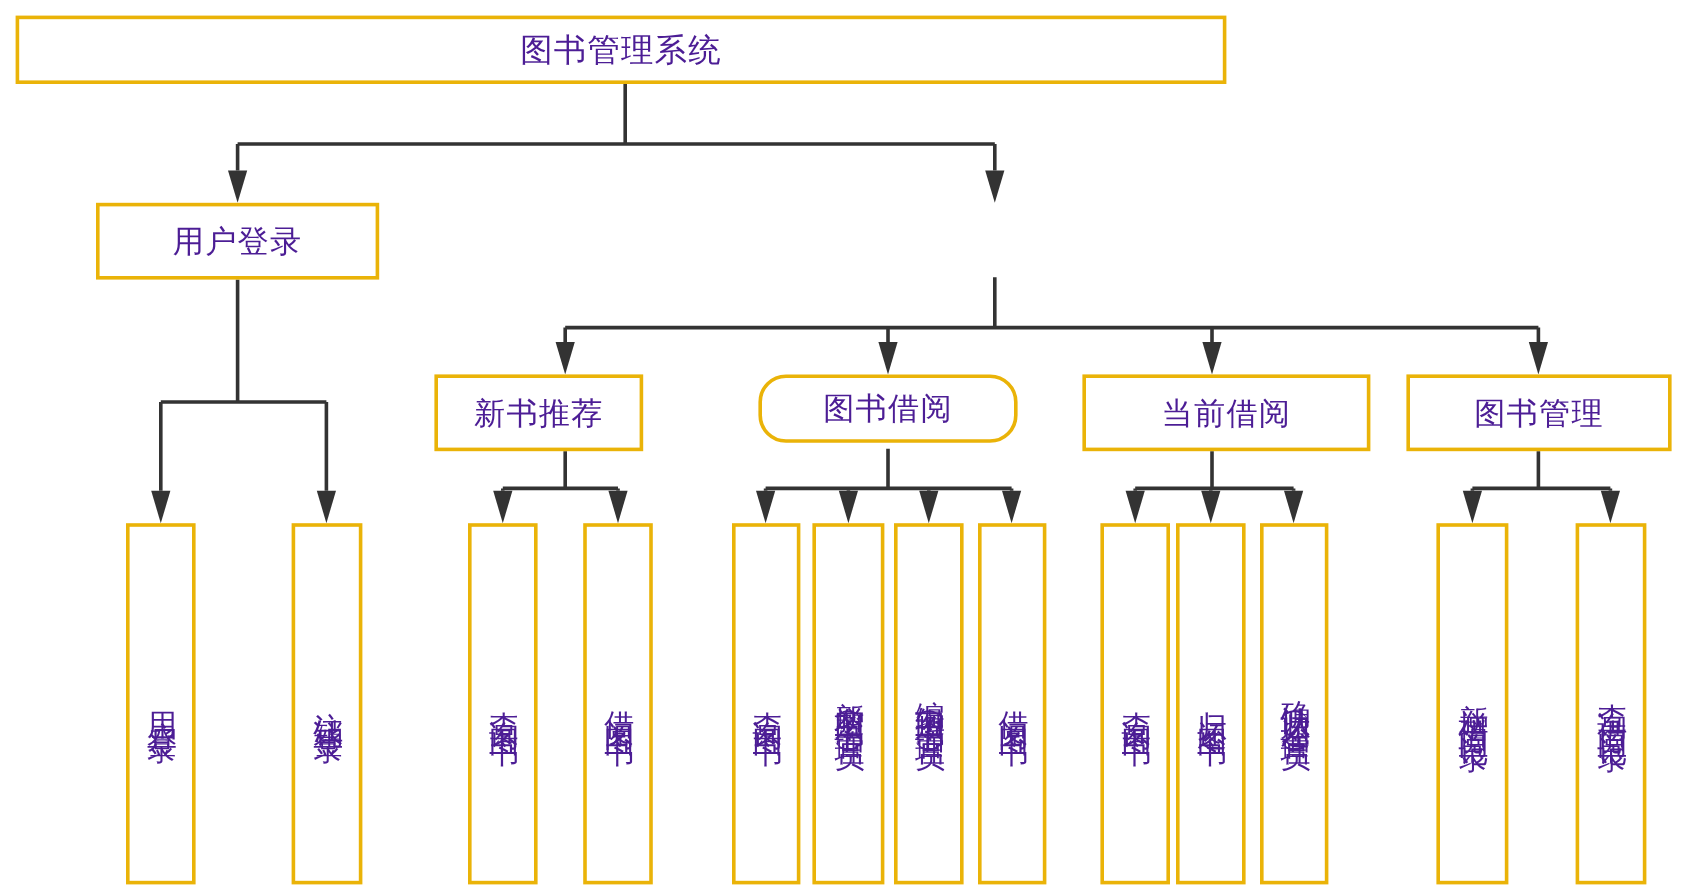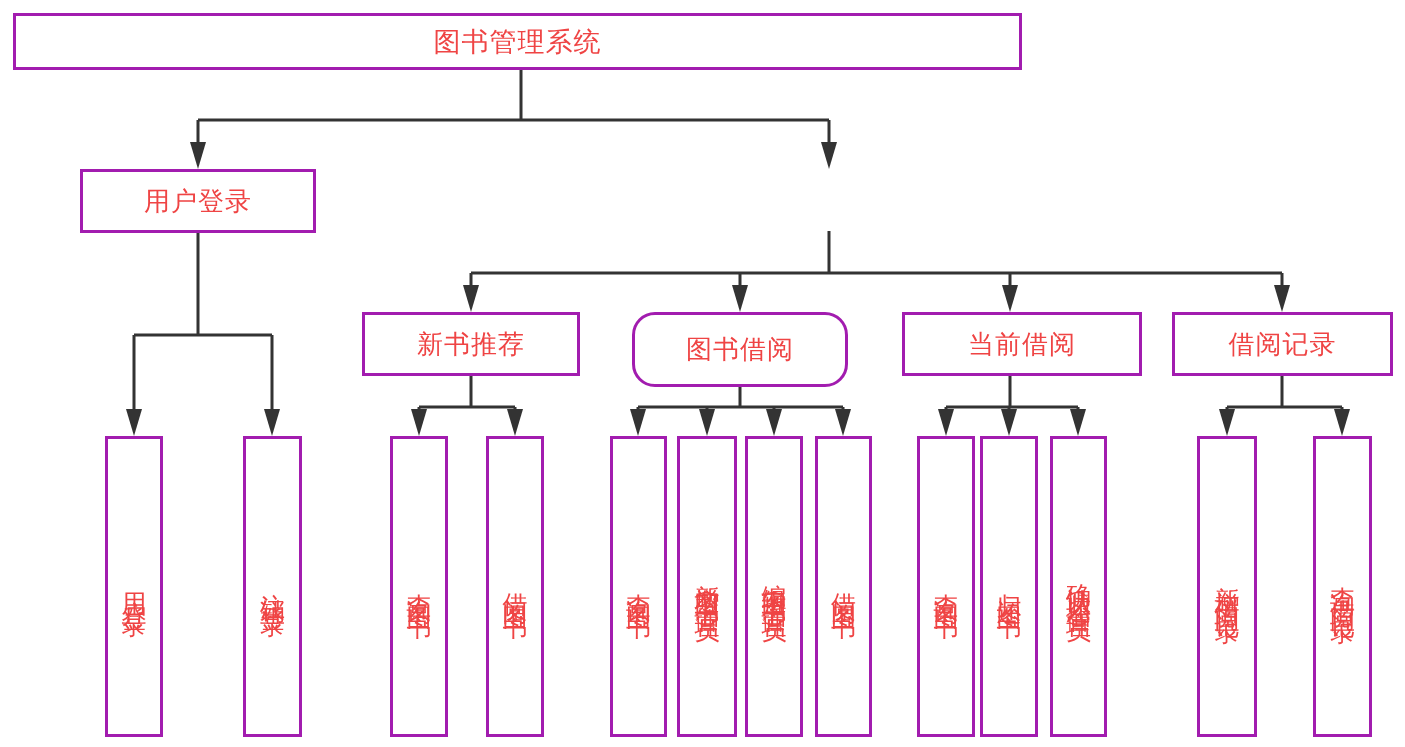--- a/index.html
+++ b/index.html
@@ -8,22 +8,22 @@
     width:1405px;height:747px;
     background:#ffffff;
     font-family:"Liberation Sans", sans-serif;
     overflow:hidden;
   }
   .connectors{position:absolute;left:0;top:0;z-index:0;}
   .node{
     position:absolute;
     box-sizing:border-box;
     background:#ffffff;
-    border:3px solid #a21caf;
-    color:#ef4444;
+    border:3px solid #eab308;
+    color:#4c1d95;
     display:flex;
     align-items:center;
     justify-content:center;
     z-index:1;
     font-size:26px;
     letter-spacing:1px;
     white-space:nowrap;
   }
   .leaf{
     writing-mode:vertical-rl;
@@ -88,24 +88,24 @@
       <polygon points="1070,409 1086,409 1078,436"></polygon>
       <polygon points="1219,409 1235,409 1227,436"></polygon>
       <polygon points="1334,409 1350,409 1342,436"></polygon>
     </g>
   </svg>
 
   <div class="node" style="left:13px;top:13px;width:1009px;height:57px;font-size:27px;">图书管理系统</div>
 
   <div class="node" style="left:80px;top:169px;width:236px;height:64px;">用户登录</div>
 
-  <div class="node" style="left:362px;top:312px;width:218px;height:64px;">新书推荐</div>
-  <div class="node" style="left:632px;top:312px;width:216px;height:75px;border-radius:23px;">图书借阅</div>
+  <div class="node" style="left:362px;top:312px;width:174px;height:64px;">新书推荐</div>
+  <div class="node" style="left:632px;top:312px;width:216px;height:57px;border-radius:23px;">图书借阅</div>
   <div class="node" style="left:902px;top:312px;width:240px;height:64px;">当前借阅</div>
-  <div class="node" style="left:1172px;top:312px;width:221px;height:64px;">借阅记录</div>
+  <div class="node" style="left:1172px;top:312px;width:221px;height:64px;">图书管理</div>
 
   <div class="node leaf" style="left:105px;top:436px;width:58px;height:301px;">用户登录</div>
   <div class="node leaf" style="left:243px;top:436px;width:59px;height:301px;">注销登录</div>
 
   <div class="node leaf" style="left:390px;top:436px;width:58px;height:301px;">查询图书</div>
   <div class="node leaf" style="left:486px;top:436px;width:58px;height:301px;">借阅图书</div>
 
   <div class="node leaf" style="left:610px;top:436px;width:57px;height:301px;">查询图书</div>
   <div class="node leaf" style="left:677px;top:436px;width:60px;height:301px;letter-spacing:5px;">新增图书（管理员）</div>
   <div class="node leaf" style="left:745px;top:436px;width:58px;height:301px;letter-spacing:5px;">编辑图书（管理员）</div>

